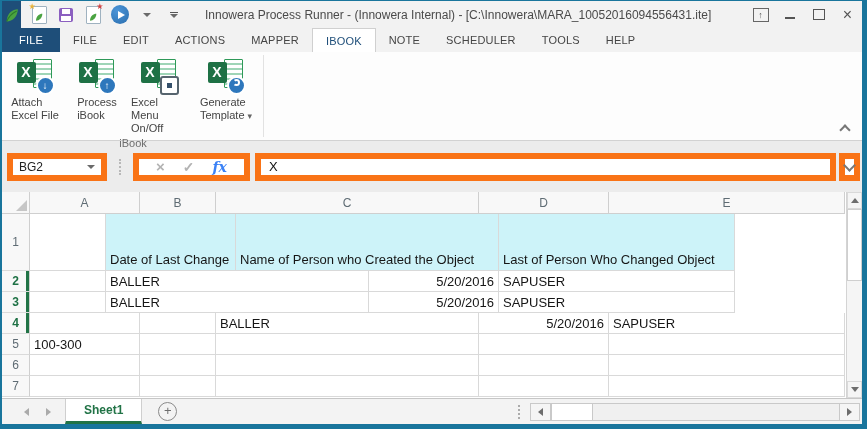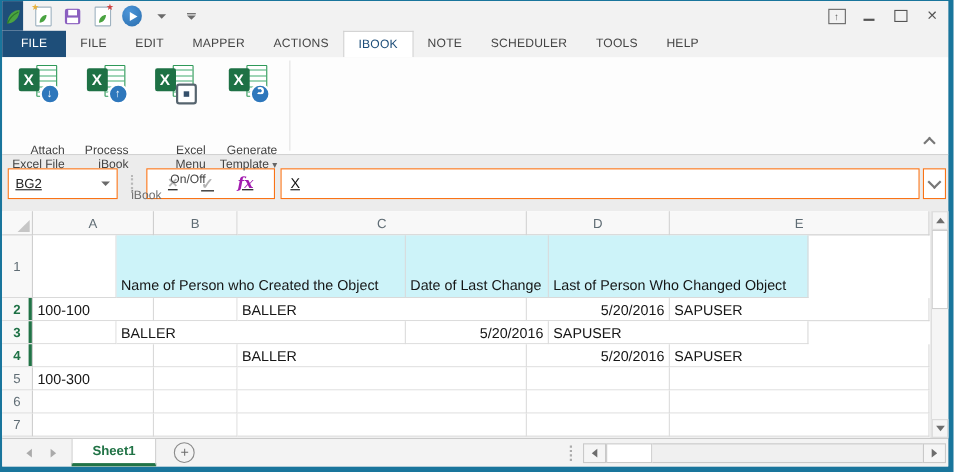--- a/index.html
+++ b/index.html
@@ -44,21 +44,21 @@
   .rtab{display:flex;align-items:center;padding:0 13px;font-size:11px;color:#454545;
         letter-spacing:.2px;cursor:default;}
   .rtab.file{background:#1e4e79;color:#fff;padding:0 17px;}
   .rtab.active{background:#fff;border:1px solid #d0d0d0;border-bottom:none;color:#1e4e79;}
   
   .ribbon{height:88px;background:#fdfdfd;flex:0 0 88px;position:relative;display:flex;}
   .rgroup{display:flex;flex-direction:column;padding:3px 2px 0 3px;position:relative;}
   .rbuttons{display:flex;align-items:flex-start;gap:2px;}
   .rbtn{width:56px;padding:4px 2px 2px;display:flex;flex-direction:column;align-items:center;gap:4px;}
   .rbtn.wide{width:66px;}
-  .rlabel{font-size:11px;color:#444;text-align:right;line-height:13px;margin-top:35px;}
+  .rlabel{font-size:11px;color:#444;text-align:left;line-height:13px;}
   .grouplabel{font-size:11px;color:#6d6d6d;text-align:center;margin-top:auto;padding-bottom:3px;}
   .gsep{width:1px;background:#e2e2e2;margin:3px 0;}
   .collapse{position:absolute;right:12px;bottom:8px;width:9px;height:9px;}
   .collapse:before{content:"";position:absolute;left:0;top:3px;width:6px;height:6px;
                    border-top:2px solid #777;border-left:2px solid #777;transform:rotate(45deg);}
   
   .xlicon{position:relative;width:37px;height:33px;}
   .xlicon .sheet{position:absolute;right:2px;top:0;width:17px;height:27px;border:1px solid #2e9958;
      background:repeating-linear-gradient(to bottom,#ffffff 0 3px,#9fd5b7 3px 5px);border-radius:1px;}
   .xlicon .xbox{position:absolute;left:0;top:3px;width:19px;height:21px;background:#1e7145;
@@ -66,27 +66,27 @@
   .badge{position:absolute;right:-1px;bottom:-3px;width:15px;height:15px;border-radius:50%;
      background:#2e77bc;border:2px solid #fff;color:#fff;font-size:10px;line-height:15px;
      text-align:center;font-weight:bold;}
   .badge.toggle{border-radius:3px;background:#fff;border:2px solid #56646e;}
   .badge.toggle i{display:block;width:5px;height:5px;background:#35506b;margin:5px auto 0;}
   .badge.refresh i{display:block;width:7px;height:7px;border:2px solid #fff;border-left-color:transparent;
      border-radius:50%;margin:1px auto 0;box-sizing:border-box;}
   
   .fbar{height:52px;background:#ececec;flex:0 0 52px;border-top:1px solid #d2d2d2;
         display:flex;align-items:center;padding-top:0;box-sizing:border-box;}
-  .fbox{background:#fff;border:1px solid #f97316;height:28px;box-sizing:border-box;display:flex;align-items:center;text-decoration:underline;}
+  .fbox{background:#fff;border:6px solid #f97316;height:28px;box-sizing:border-box;display:flex;align-items:center;}
   .namebox{width:100px;margin-left:5px;padding:0 6px;font-size:12px;color:#222;justify-content:space-between;}
   .dots{height:16px;border-left:2px dotted #b8b8b8;margin:0 12px;}
   .fbtns{width:117px;justify-content:space-around;padding:0 8px;}
   .fx-cancel{color:#b3b3b3;font-size:15px;font-weight:bold;}
   .fx-check{color:#b3b3b3;font-size:14px;font-weight:bold;}
-  .fx-fn{font-family:"DejaVu Serif",serif;font-style:italic;font-size:14px;color:#a21caf;font-weight:bold;}
+  .fx-fn{font-family:"DejaVu Serif",serif;font-style:italic;font-size:14px;color:#3b82f6;font-weight:bold;}
   .finput{flex:1;margin-left:5px;padding:0 8px;font-size:13px;color:#111;}
   .fexpand{width:21px;margin:0 2px 0 3px;justify-content:center;}
   .chev-dn{width:7px;height:7px;border-right:2px solid #777;border-bottom:2px solid #777;
            transform:rotate(45deg);margin-top:-3px;}
   
   .gridwrap{height:206px;flex:0 0 206px;background:#fff;display:flex;}
   .gridmain{width:844px;display:flex;flex-direction:column;}
   .hrow{display:flex;height:22px;flex:0 0 22px;}
   .corner{width:28px;background:#f8f8f8;border-right:1px solid #cfcfcf;border-bottom:1px solid #cfcfcf;
           box-sizing:border-box;position:relative;}
@@ -182,42 +182,43 @@
       <div class="qbtn">
         <div class="caret-dn"></div>
       </div>
       <div class="qbtn">
         <div class="qatmark">
           <div class="bar"></div>
             <div class="caret-dn"></div>
         </div>
       </div>
     </div>
+    <div class="title-text">Innowera Process Runner - (Innowera Internal) - [C:\Innowera\MARA_10052016094556431.ite]</div>
     <div class="wincontrols">
       <div class="winbtn">
         <span class="ribbonopts">↑</span>
       </div>
       <div class="winbtn">
         <span class="minbar"></span>
       </div>
       <div class="winbtn">
         <span class="maxbox"></span>
       </div>
       <div class="winbtn">
         <span class="closex">×</span>
       </div>
     </div>
   </div>
 
   <div class="tabbar">
     <div class="rtab file">FILE</div>
     <div class="rtab">FILE</div>
     <div class="rtab">EDIT</div>
+    <div class="rtab">ACTIONS</div>
     <div class="rtab">MAPPER</div>
-    <div class="rtab">ACTIONS</div>
     <div class="rtab active">IBOOK</div>
     <div class="rtab">NOTE</div>
     <div class="rtab">SCHEDULER</div>
     <div class="rtab">TOOLS</div>
     <div class="rtab">HELP</div>
   </div>
 
   <div class="ribbon">
     <div class="rgroup">
       <div class="rbuttons">
@@ -293,27 +294,26 @@
         <div class="chdr w-a">A</div>
         <div class="chdr w-b">B</div>
         <div class="chdr w-c">C</div>
         <div class="chdr w-d">D</div>
         <div class="chdr w-e">E</div>
       </div>
 
       <div class="row r1">
         <div class="rowhdr">1</div>
         <div class="cell w-b"></div>
+        <div class="cell w-d cyan">Date of Last Change</div>
         <div class="cell w-c cyan">Name of Person who Created the Object</div>
-        <div class="cell w-d cyan">Date of Last Change</div>
         <div class="cell w-e cyan">Last of Person Who Changed Object</div>
       </div>
       <div class="row proc">
         <div class="rowhdr">2</div>
-        <div class="cell w-a">100-100</div>
         <div class="cell w-b"></div>
         <div class="cell w-c">BALLER</div>
         <div class="cell w-d num">5/20/2016</div>
         <div class="cell w-e">SAPUSER</div>
       </div>
       <div class="row proc">
         <div class="rowhdr">3</div>
         <div class="cell w-b"></div>
         <div class="cell w-c">BALLER</div>
         <div class="cell w-d num">5/20/2016</div>

